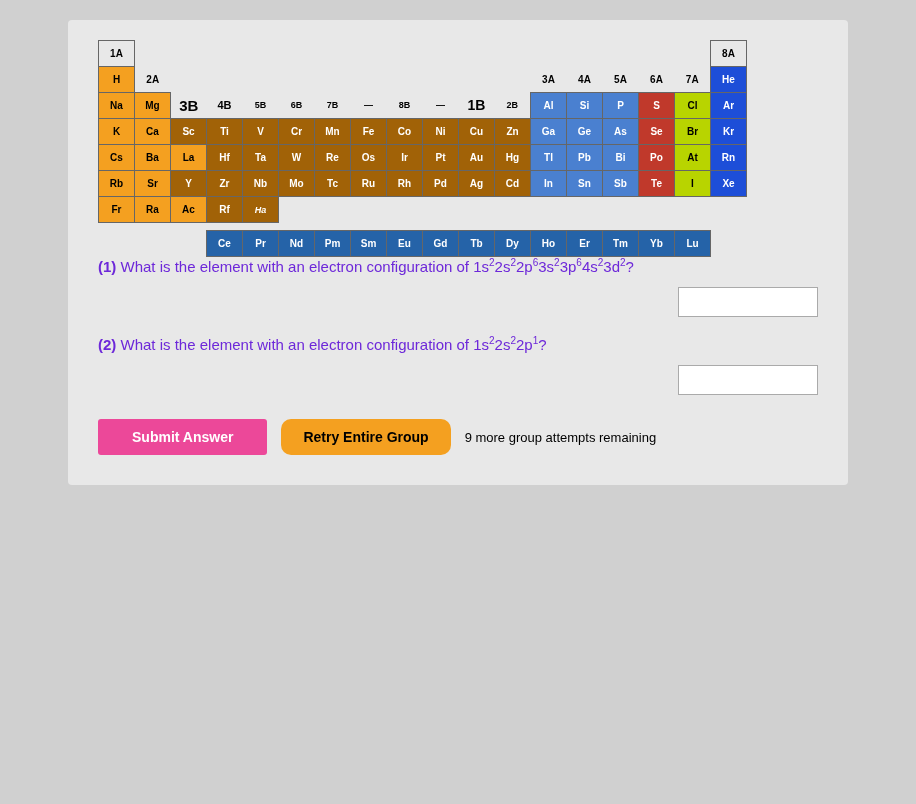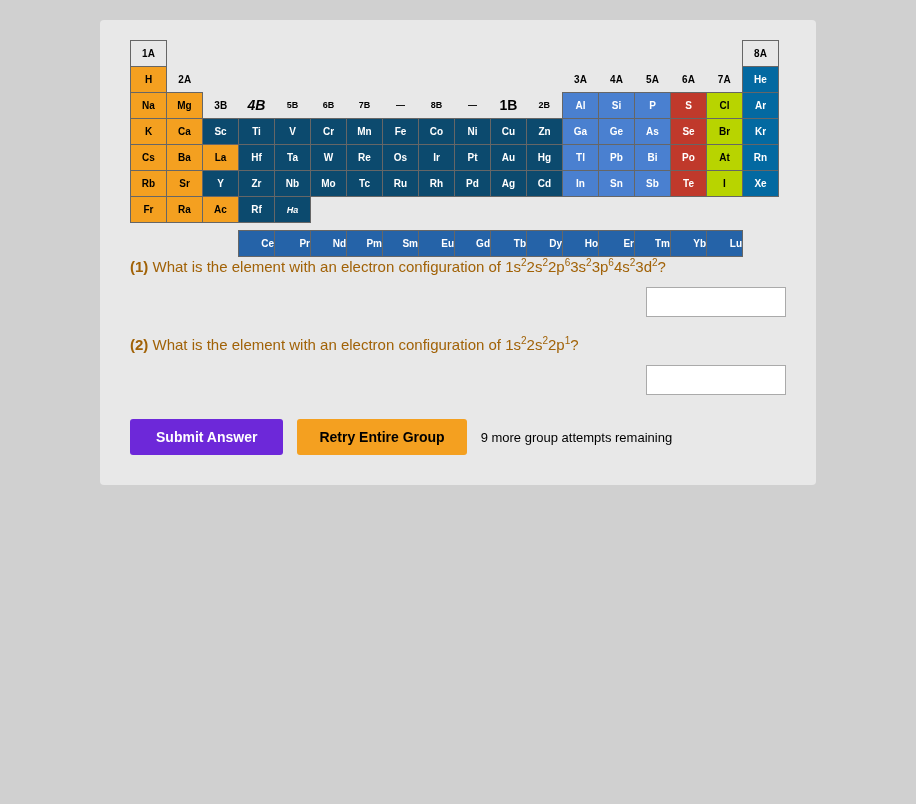--- a/index.html
+++ b/index.html
@@ -8,32 +8,32 @@
       font-family: Arial, sans-serif;
       width: 916px;
       min-height: 804px;
       display: flex;
       align-items: flex-start;
       justify-content: center;
       padding: 20px;
     }
     .page-container {
       background: #e8e8e8;
-      width: 716px;
+      width: 780px;
       padding: 20px 30px 30px 30px;
       border-radius: 4px;
     }
 
     
     .question-section {
       margin-bottom: 18px;
     }
     .question-text {
       font-size: 15px;
-      color: #a16207;
+      color: #6d28d9;
       margin-bottom: 8px;
     }
     .question-text sup {
       font-size: 10px;
     }
     .answer-input {
       display: block;
       width: 150px;
       height: 32px;
       border: 1px solid #aaa;
@@ -43,38 +43,38 @@
     }
 
     
     .button-row {
       display: flex;
       align-items: center;
       gap: 14px;
       margin-top: 24px;
     }
     .btn-submit {
-      background: #6d28d9;
+      background: #ec4899;
       color: #fff;
       border: none;
-      padding: 10px 26px;
+      padding: 10px 34px;
       font-size: 14px;
       font-weight: bold;
       cursor: pointer;
       border-radius: 3px;
     }
     .btn-retry {
       background: #f4a020;
       color: #000;
       border: none;
       padding: 10px 22px;
       font-size: 14px;
       font-weight: bold;
       cursor: pointer;
-      border-radius: 3px;
+      border-radius: 10px;
     }
     .attempts-text {
       font-size: 13px;
       color: #000000;
     }
 
     
     .pt-container {
       position: relative;
     }
@@ -89,25 +89,25 @@
       font-weight: bold;
       border: 1px solid #666;
       padding: 0;
     }
     table.ptable td.blank {
       border: none;
       background: transparent;
     }
     table.ptable td.orange { background: #f4a020; }
     table.ptable td.blue { background: #4a80d0; color: #fff; }
-    table.ptable td.green { background: #0369a1; color: #fff; }
+    table.ptable td.green { background: #1d4ed8; color: #fff; }
     table.ptable td.yellow-green { background: #b8d400; }
     table.ptable td.red { background: #c0392b; color: #fff; }
-    table.ptable td.navy { background: #2563a8; color: #fff; text-align: right; }
-    table.ptable td.mid-blue { background: #0c4a6e; color: #fff; }
+    table.ptable td.navy { background: #2563a8; color: #fff; }
+    table.ptable td.mid-blue { background: #a16207; color: #fff; }
 
     .col-header-row td {
       border: none;
       background: transparent;
       font-size: 10px;
       font-weight: bold;
       color: #000;
       height: 18px;
     }
   </style>
@@ -135,22 +135,22 @@
         <td class="blank">5A</td>
         <td class="blank">6A</td>
         <td class="blank">7A</td>
         <td class="green">He</td>
       </tr>
 
 
       <tr>
         <td class="orange">Na</td>
         <td class="orange">Mg</td>
-        <td class="blank" style="font-size:10px;">3B</td>
-        <td class="blank" style="font-size:14px;font-style:italic;">4B</td>
+        <td class="blank" style="font-size:15px;">3B</td>
+        <td class="blank" style="font-size:11px;">4B</td>
         <td class="blank" style="font-size:9px;">5B</td>
         <td class="blank" style="font-size:9px;">6B</td>
         <td class="blank" style="font-size:9px;">7B</td>
         <td class="blank" style="font-size:9px;">—</td>
         <td class="blank" style="font-size:9px;">8B</td>
         <td class="blank" style="font-size:9px;">—</td>
         <td class="blank" style="font-size:14px;">1B</td>
         <td class="blank" style="font-size:9px;text-align:center;">2B</td>
         <td class="blue">Al</td>
         <td class="blue">Si</td>

